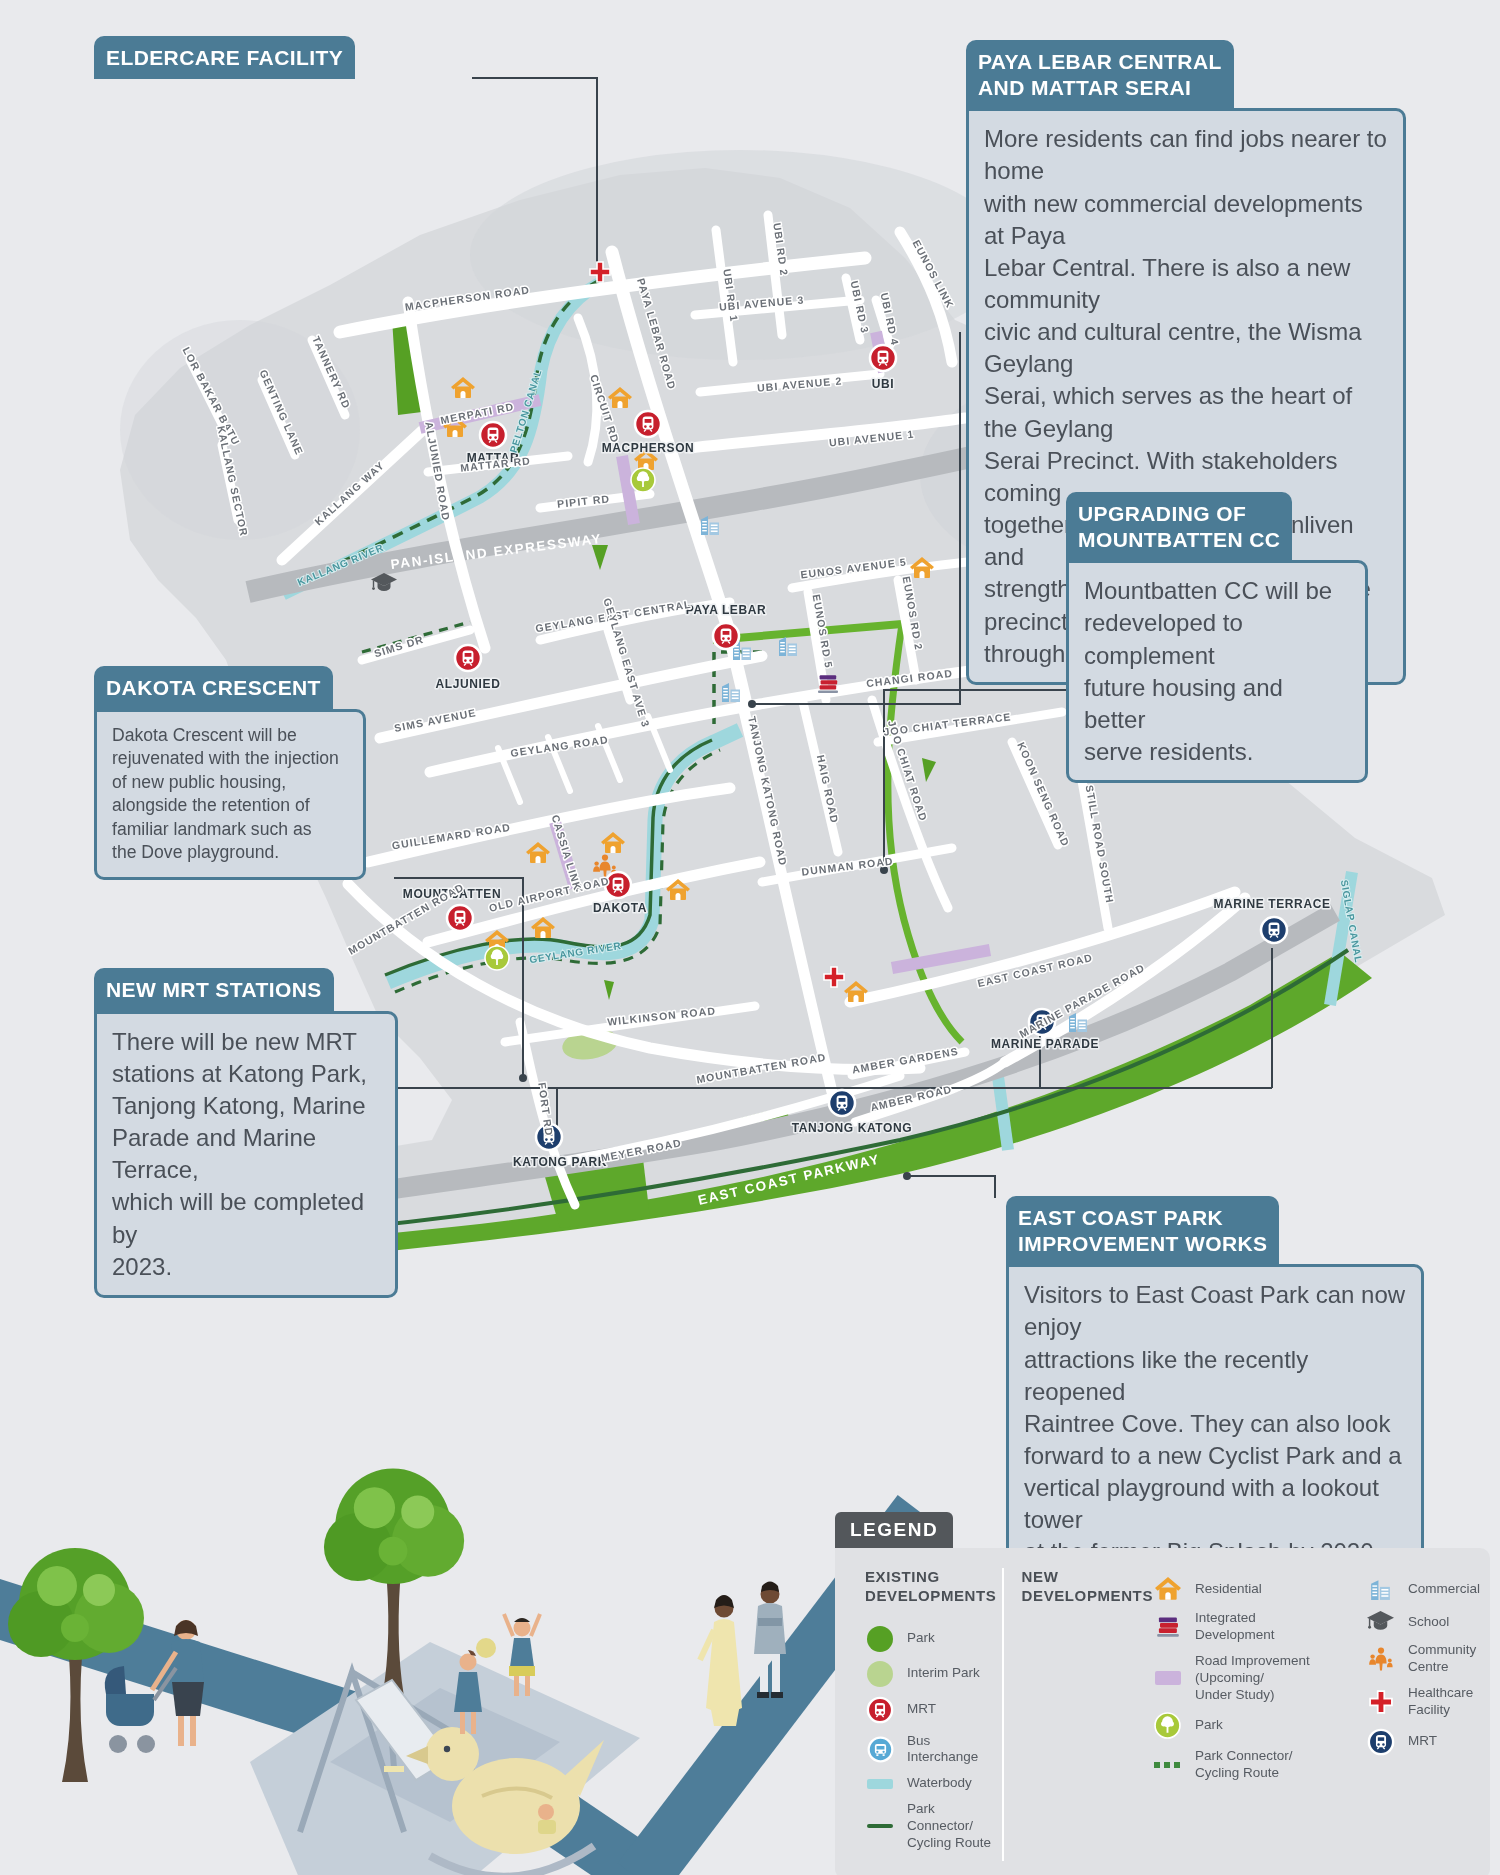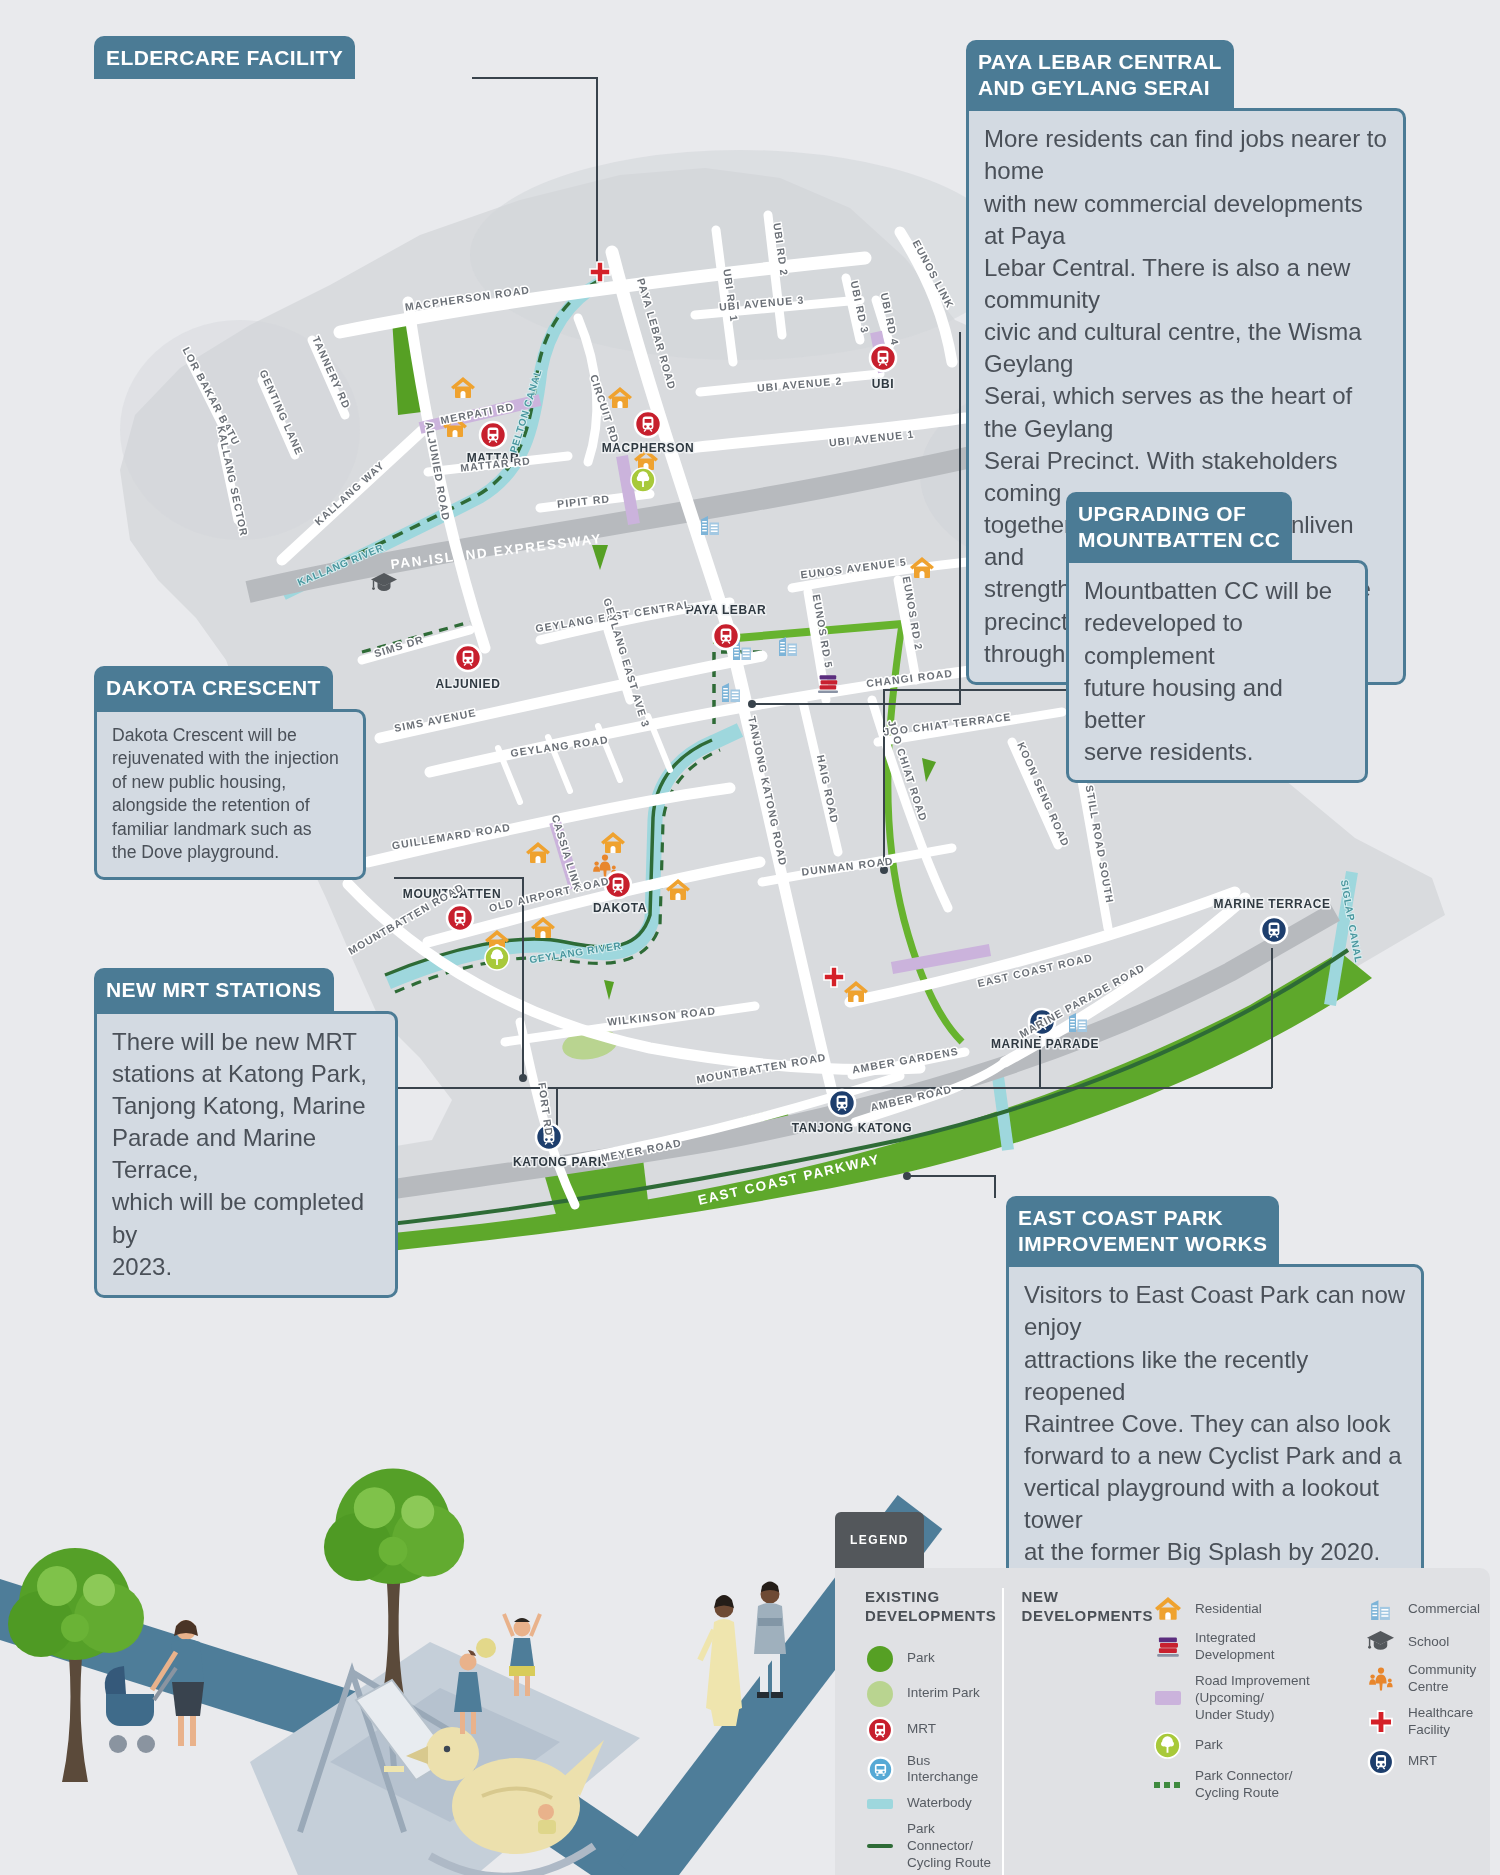--- a/index.html
+++ b/index.html
@@ -24,22 +24,22 @@
     font-weight:700;font-size:21px;line-height:1.22;letter-spacing:.4px;
     padding:9px 12px 8px;border-radius:10px 10px 0 0;white-space:pre-line;
   }
   .callout .bd{
     background:#d3dae2;border:3px solid #4b7b95;border-radius:0 10px 10px 10px;
     color:#4a5058;font-size:24px;line-height:1.34;padding:12px 15px;white-space:pre-line;
   }
   
   #legend{position:absolute;z-index:3;left:835px;top:1512px;}
   #legend .tab{
-    display:inline-block;background:#53575b;color:#fff;font-weight:700;font-size:12px;
-    letter-spacing:1.5px;padding:21px 15px;border-radius:6px 6px 0 0;
+    display:inline-block;background:#53575b;color:#fff;font-weight:700;font-size:19px;
+    letter-spacing:1.5px;padding:7px 15px;border-radius:6px 6px 0 0;
   }
   #legend .panel{
     width:655px;min-height:290px;background:#e0e1e4;border-radius:0 10px 10px 10px;
     display:flex;box-sizing:border-box;padding:20px 10px 18px 30px;
   }
   .lg-col-exist{width:190px;}
   .lg-div{width:2px;background:#fff;margin:0 18px 0 6px;}
   .lg-col-new{flex:1;display:flex;flex-direction:row;}
   .lg-h{font-weight:700;font-size:15px;color:#4a4f55;letter-spacing:.6px;margin-bottom:20px;white-space:pre-line;line-height:1.25;}
   .lg-row{display:flex;align-items:center;gap:12px;margin:9px 0;}
@@ -463,21 +463,21 @@
     </g>
   </g>
 </svg>
 
 <div class="callout" style="left:94px;top:36px;width:378px;">
   <div class="hd">ELDERCARE FACILITY</div>
 </div>
 
 <div class="callout" style="left:966px;top:40px;width:440px;">
   <div class="hd">PAYA LEBAR CENTRAL
-AND GEYLANG SERAI</div>
+AND MATTAR SERAI</div>
   <div class="bd">More residents can find jobs nearer to home
 with new commercial developments at Paya
 Lebar Central. There is also a new community
 civic and cultural centre, the Wisma Geylang
 Serai, which serves as the heart of the Geylang
 Serai Precinct. With stakeholders coming
 together, there are plans to enliven and
 strengthen the cultural identity of the precinct
 through placemaking.</div>
 </div>

